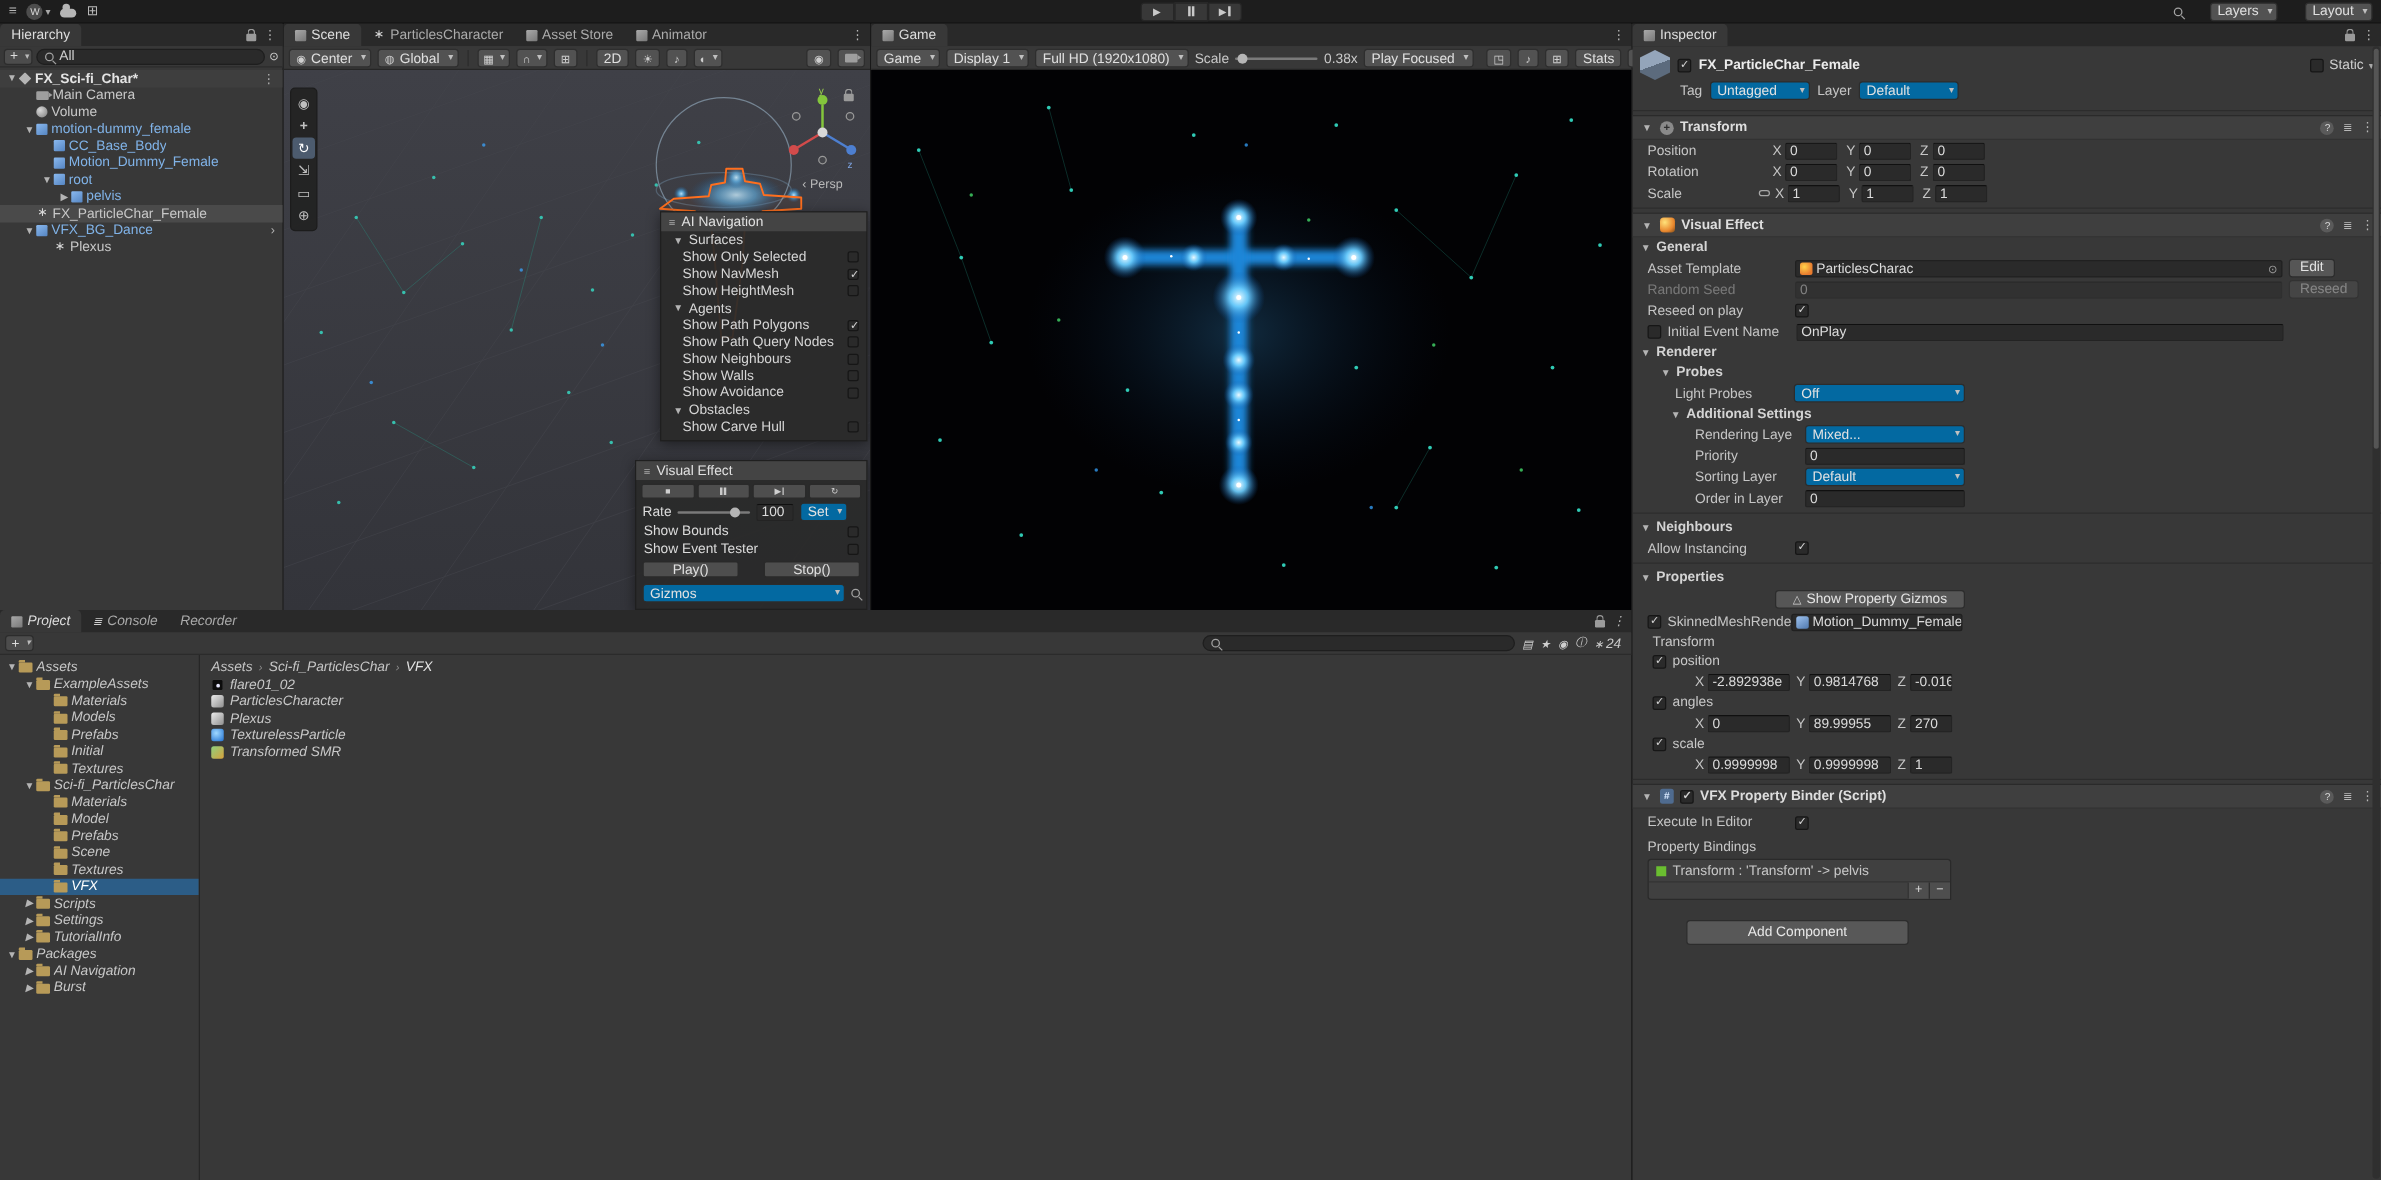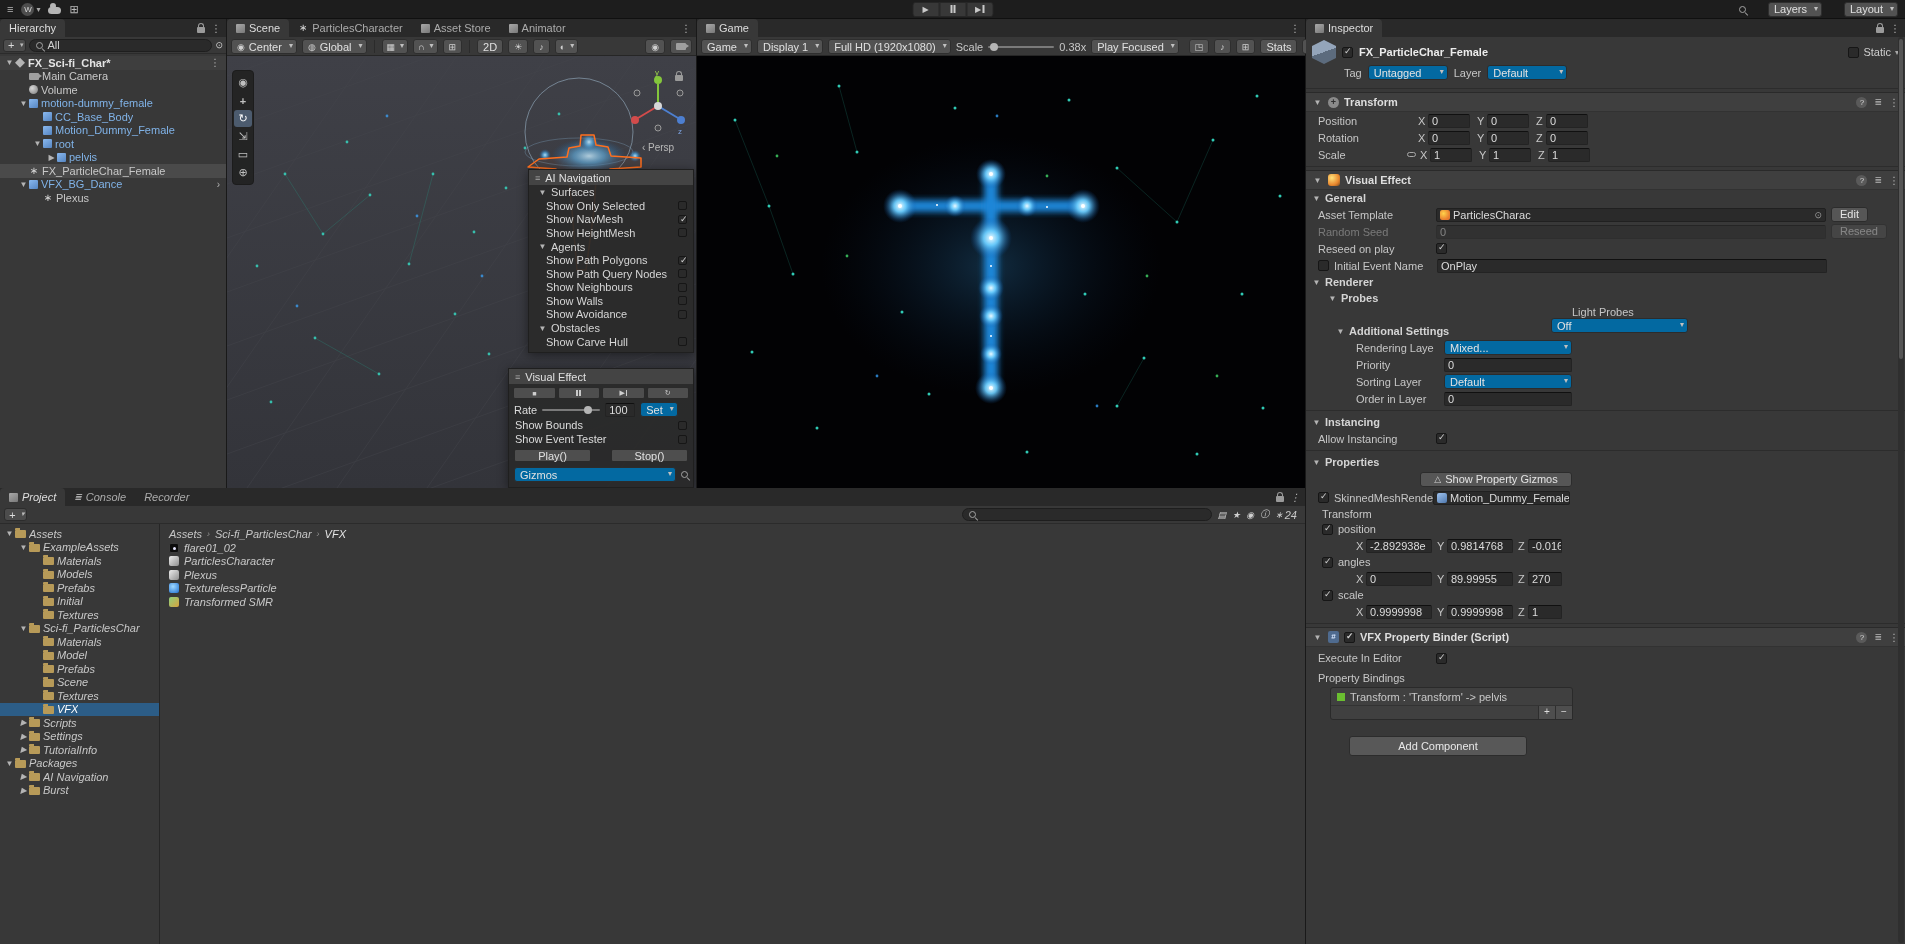--- a/index.html
+++ b/index.html
@@ -147,34 +147,34 @@
 .w42{width:42px;margin-right:7px;}
 .w66{width:66px;margin-right:5px;}
 .w34{width:34px;}
 .w128{width:128px;}
 .w137{width:137px;}
 .w390{width:390px;}
 .fold{display:flex;align-items:center;gap:4px;height:16px;padding-left:6px;font-weight:bold;color:#d4d4d4;}
 .fold .arr{width:9px;}
 .fold.sub{padding-left:22px;font-weight:bold;}
 .fold.sub2{padding-left:30px;}
-.irow.ind2{padding-left:34px;flex-direction:column;}
+.irow.ind2{padding-left:34px;}
 .irow.ind3{padding-left:50px;}
 .isep{height:1px;background:#2c2c2c;margin:3px 0;}
 .ibtn{height:15px;background:#565656;border:1px solid #2c2c2c;border-radius:3px;padding:0 8px;line-height:13px;color:#e4e4e4;display:inline-flex;align-items:center;gap:4px;flex:none;}
 .idd{position:relative;height:15px;background:#0369a1;border:1px solid #2c2c2c;border-radius:3px;display:inline-flex;align-items:flex-end;padding:0 14px 0 5px;color:#e2e2e2;flex:none;overflow:hidden;white-space:nowrap;}
 .idd::after{content:"▾";position:absolute;right:3px;top:1px;font-size:8px;color:#c0c0c0;}
 .link-icon{width:9px;height:5px;border:1px solid #a8a8a8;border-radius:3px;position:relative;flex:none;margin-right:4px;}
 .mini-icon{width:10px;height:10px;border-radius:2px;flex:none;}
 .ic-vfxasset{background:radial-gradient(circle at 35% 35%,#ffd24a,#e87b2e 70%);}
 .ic-mesh{background:linear-gradient(145deg,#9fc3ef,#4f78ad);}
 .vfx-comp-icon{width:12px;height:12px;border-radius:3px;background:radial-gradient(circle at 32% 32%,#ffe27a,#e8872e 62%,#7a4a1a);flex:none;}
 .tr-comp-icon{width:11px;height:11px;border-radius:50%;background:#8a8a8a;color:#2e2e2e;font-size:9px;line-height:11px;text-align:center;flex:none;}
 .script-icon{width:11px;height:12px;border-radius:2px;background:#4f6b8f;color:#d8e8ff;font-size:8px;line-height:12px;text-align:center;flex:none;}
-.bind-box{margin-left:24px;width:243px;background:#404040;border:1px solid #2a2a2a;border-radius:3px 3px 0 3px;}
+.bind-box{margin-left:12px;width:243px;background:#404040;border:1px solid #2a2a2a;border-radius:3px 3px 0 3px;}
 .bind-row{display:flex;align-items:center;gap:5px;height:18px;padding:0 6px;border-bottom:1px solid #333;}
 .green-sq{width:8px;height:8px;background:#6abe30;flex:none;}
 .bind-foot{display:flex;justify-content:flex-end;height:13px;}
 .bf-btn{width:17px;height:13px;background:#4e4e4e;border-left:1px solid #2e2e2e;color:#ddd;font-size:10px;line-height:12px;text-align:center;}
 .addc-wrap{margin-top:16px;width:264px;display:flex;justify-content:center;}
 .addc{width:178px;height:20px;background:#585858;border:1px solid #2c2c2c;border-radius:3px;color:#e8e8e8;text-align:center;line-height:18px;}
 .iscroll{position:absolute;right:1px;top:18px;bottom:1px;width:6px;background:#2f2f2f;border-radius:3px;}
 .iscroll i{position:absolute;left:1px;top:2px;width:4px;height:320px;background:#555;border-radius:2px;}
 </style>
 </head>
@@ -1015,21 +1015,21 @@
             <span>Default</span>
           </span>
       </div>
       <div class="irow ind3">
         <span class="ilabel w88">Order in Layer</span>
         <span class="nfield w128">0</span>
       </div>
       <div class="isep"></div>
       <div class="fold">
           <span class="arr">▼</span>
-          <span>Instancing</span>
+          <span>Neighbours</span>
         </div>
       <div class="irow">
         <span class="ilabel w118">Allow Instancing</span>
         <span class="chk checked"></span>
       </div>
       <div class="isep"></div>
       <div class="fold">
           <span class="arr">▼</span>
           <span>Properties</span>
         </div>

